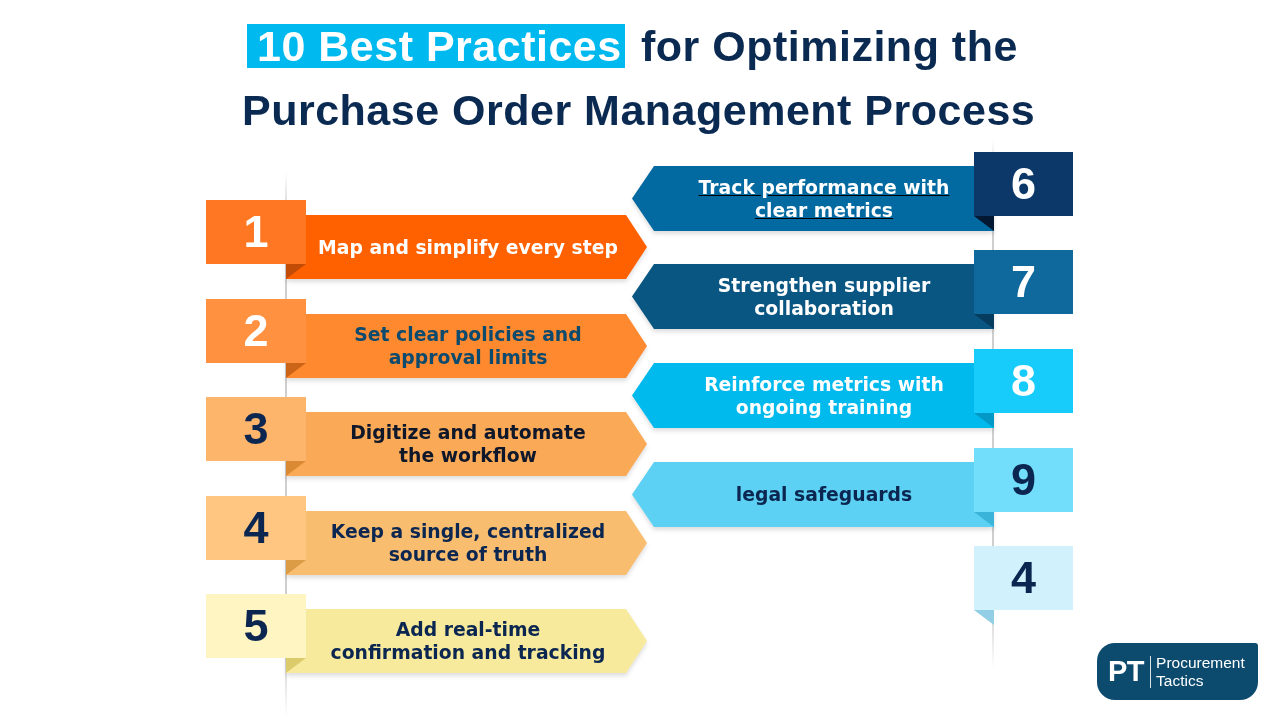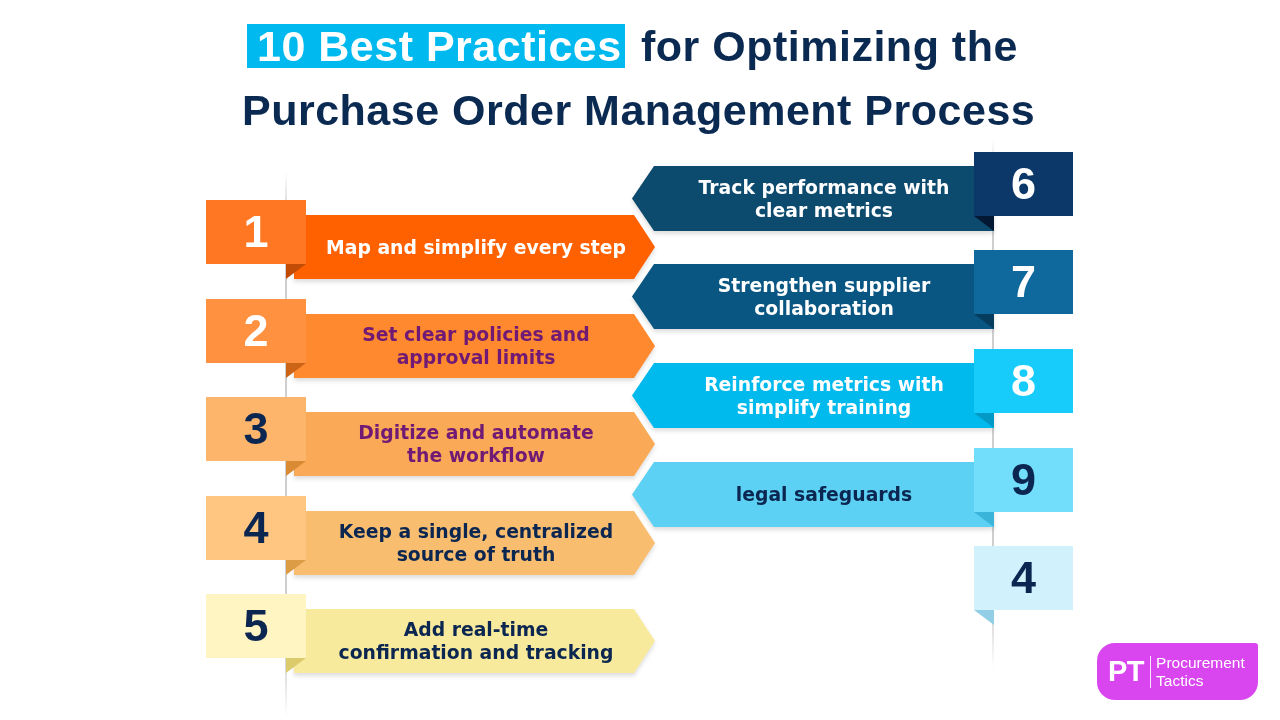--- a/index.html
+++ b/index.html
@@ -18,21 +18,21 @@
     .vline.left  { left: 285px; top: 172px; height: 545px;
       background: linear-gradient(to bottom, rgba(200,200,200,0) 0%, #cfcfcf 8%, #cfcfcf 88%, rgba(200,200,200,0) 100%); }
     .vline.right { left: 992px; top: 140px; height: 528px;
       background: linear-gradient(to bottom, rgba(200,200,200,0) 0%, #cfcfcf 8%, #cfcfcf 88%, rgba(200,200,200,0) 100%); }
 
     .item { position: absolute; width: 441px; height: 80px; }
     .item.left  { left: 206px; }
     .item.right { left: 632px; }
 
     .ribbon-wrap { position: absolute; filter: drop-shadow(0 3px 2px rgba(0,0,0,0.13)); }
-    .item.left .ribbon-wrap  { left: 88px; top: 15px; width: 361px; height: 64px; }
+    .item.left .ribbon-wrap  { left: 80px; top: 15px; width: 361px; height: 64px; }
     .item.right .ribbon-wrap { left: 0; top: 14px; width: 362px; height: 65px; }
     .ribbon { width: 100%; height: 100%; display: flex; align-items: center; }
     .item.left .ribbon  { clip-path: polygon(0 0, 340px 0, 361px 50%, 340px 100%, 0 100%); padding-left: 20px; }
     .item.right .ribbon { clip-path: polygon(22px 0, 100% 0, 100% 100%, 22px 100%, 0 50%); padding-left: 42px; }
     .ribbon-text { font-family: "DejaVu Sans", sans-serif; font-weight: 700; font-size: 18.8px;
       line-height: 23px; text-align: center; white-space: nowrap; }
     .item.left .ribbon-text  { width: 324px; }
     .item.right .ribbon-text { width: 300px; }
     .ribbon-text span { display: block; }
 
@@ -73,34 +73,34 @@
       </div>
     </div>
   </div>
   <div class="fold" style="background: rgb(194, 75, 6);"></div>
   <div class="numbox" style="background: rgb(255, 119, 34); color: rgb(255, 255, 255);">1</div>
 </div>
 
 <div class="item left" style="top:299px">
   <div class="ribbon-wrap">
     <div class="ribbon" style="background: rgb(255, 137, 46);">
-      <div class="ribbon-text" style="color: #701a75;">
+      <div class="ribbon-text" style="color: #0c4a6e;">
         <span>Set clear policies and</span>
         <span>approval limits</span>
       </div>
     </div>
   </div>
   <div class="fold" style="background: rgb(204, 100, 24);"></div>
   <div class="numbox" style="background: rgb(255, 145, 64); color: rgb(255, 255, 255);">2</div>
 </div>
 
 <div class="item left" style="top:397px">
   <div class="ribbon-wrap">
     <div class="ribbon" style="background: rgb(250, 169, 87);">
-      <div class="ribbon-text" style="color: #701a75;">
+      <div class="ribbon-text" style="color: #0f172a;">
         <span>Digitize and automate</span>
         <span>the workflow</span>
       </div>
     </div>
   </div>
   <div class="fold" style="background: rgb(217, 138, 51);"></div>
   <div class="numbox" style="background: rgb(253, 181, 107); color: rgb(11, 38, 80);">3</div>
 </div>
 
 <div class="item left" style="top:496px">
@@ -124,21 +124,21 @@
         <span>confirmation and tracking</span>
       </div>
     </div>
   </div>
   <div class="fold" style="background: rgb(220, 203, 106);"></div>
   <div class="numbox" style="background: rgb(255, 245, 194); color: rgb(11, 38, 80);">5</div>
 </div>
 
 <div class="item right" style="top:152px">
   <div class="ribbon-wrap">
-    <div class="ribbon" style="background: #0c4a6e;">
+    <div class="ribbon" style="background: #0369a1; text-decoration: underline;">
       <div class="ribbon-text" style="color: rgb(255, 255, 255);">
         <span>Track performance with</span>
         <span>clear metrics</span>
       </div>
     </div>
   </div>
   <div class="fold" style="background: rgb(2, 24, 51);"></div>
   <div class="numbox" style="background: rgb(11, 56, 104); color: rgb(255, 255, 255);">6</div>
 </div>
 
@@ -153,21 +153,21 @@
   </div>
   <div class="fold" style="background: rgb(6, 60, 94);"></div>
   <div class="numbox" style="background: rgb(16, 105, 157); color: rgb(255, 255, 255);">7</div>
 </div>
 
 <div class="item right" style="top:349px">
   <div class="ribbon-wrap">
     <div class="ribbon" style="background: rgb(0, 186, 238);">
       <div class="ribbon-text" style="color: rgb(255, 255, 255);">
         <span>Reinforce metrics with</span>
-        <span>simplify training</span>
+        <span>ongoing training</span>
       </div>
     </div>
   </div>
   <div class="fold" style="background: rgb(3, 153, 198);"></div>
   <div class="numbox" style="background: rgb(23, 203, 250); color: rgb(255, 255, 255);">8</div>
 </div>
 
 <div class="item right" style="top:448px">
   <div class="ribbon-wrap">
     <div class="ribbon" style="background: rgb(92, 209, 243);">
@@ -178,20 +178,20 @@
   </div>
   <div class="fold" style="background: rgb(58, 180, 217);"></div>
   <div class="numbox" style="background: rgb(115, 222, 251); color: rgb(11, 38, 80);">9</div>
 </div>
 
 <div class="item right" style="top:546px">
   <div class="fold" style="background: rgb(146, 207, 230);"></div>
   <div class="numbox" style="background: rgb(209, 242, 253); color: rgb(11, 38, 80);">4</div>
 </div>
 
-<div class="logo" style="background: #d946ef;">
+<div class="logo" style="background: #0c4a6e;">
   <span class="logo-initials">PT</span>
   <span class="logo-divider"></span>
   <span class="logo-words">
     <span>Procurement</span>
     <span>Tactics</span>
   </span>
 </div>
 
 </body></html>

